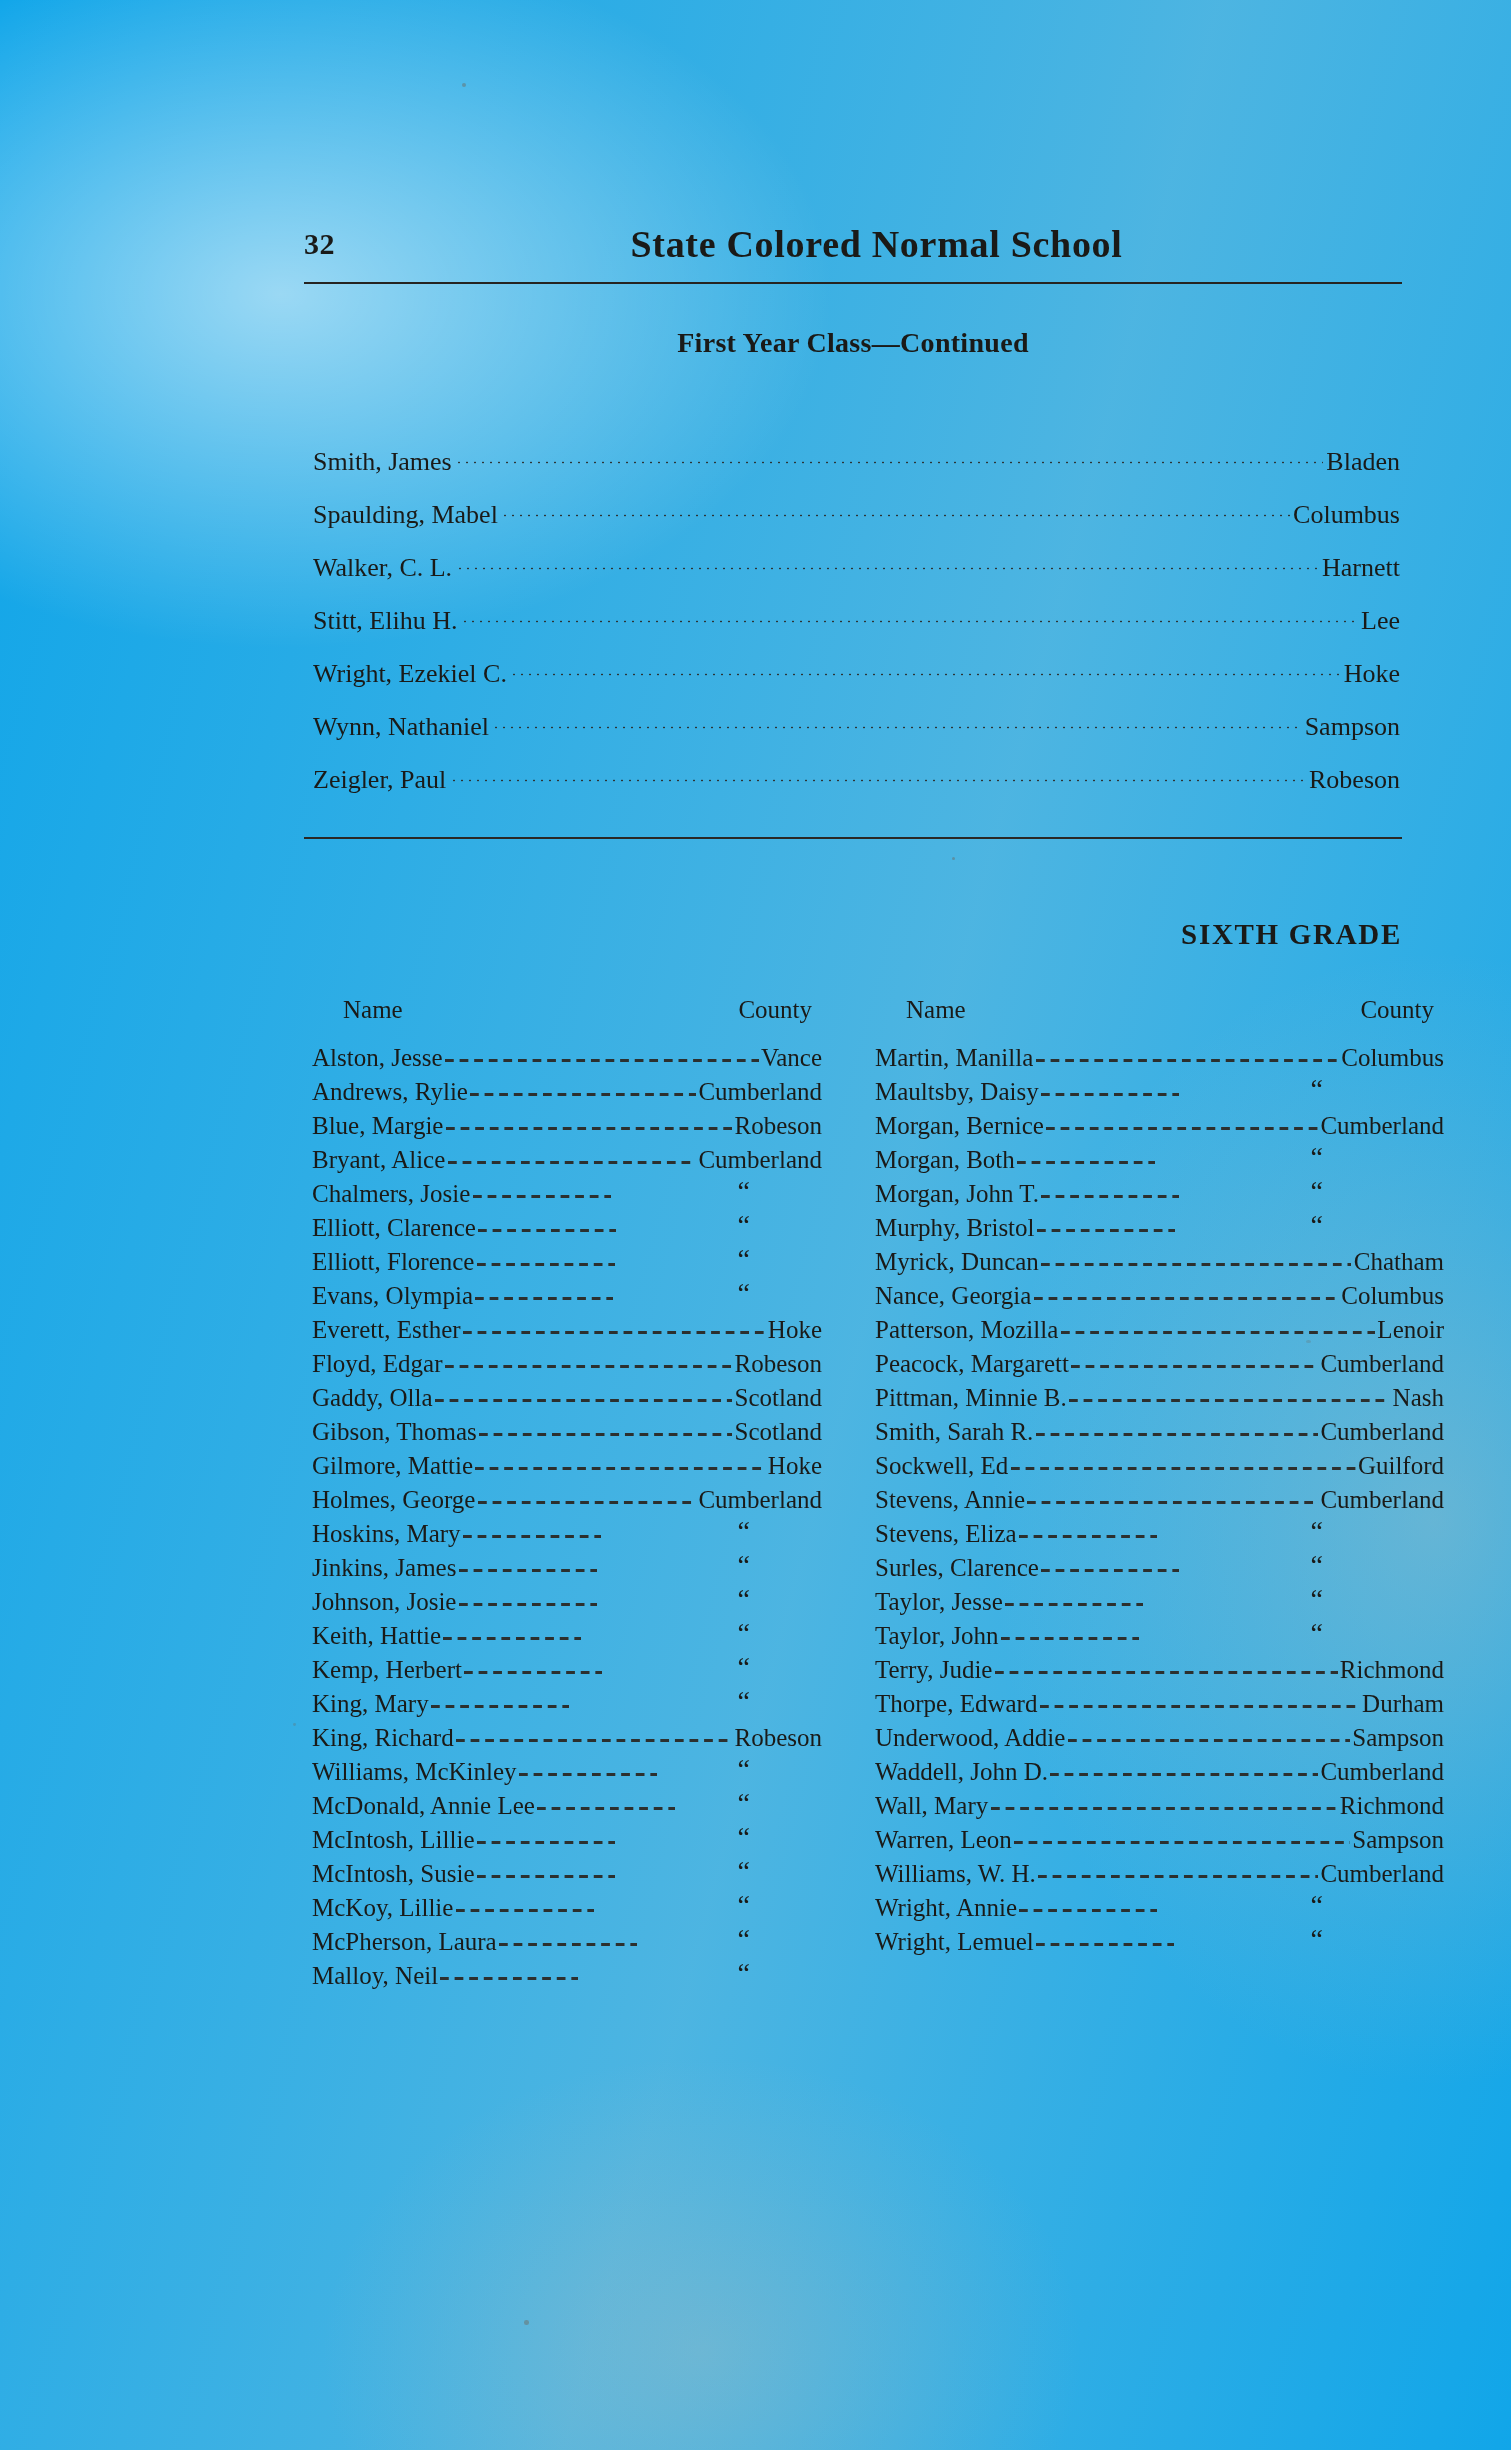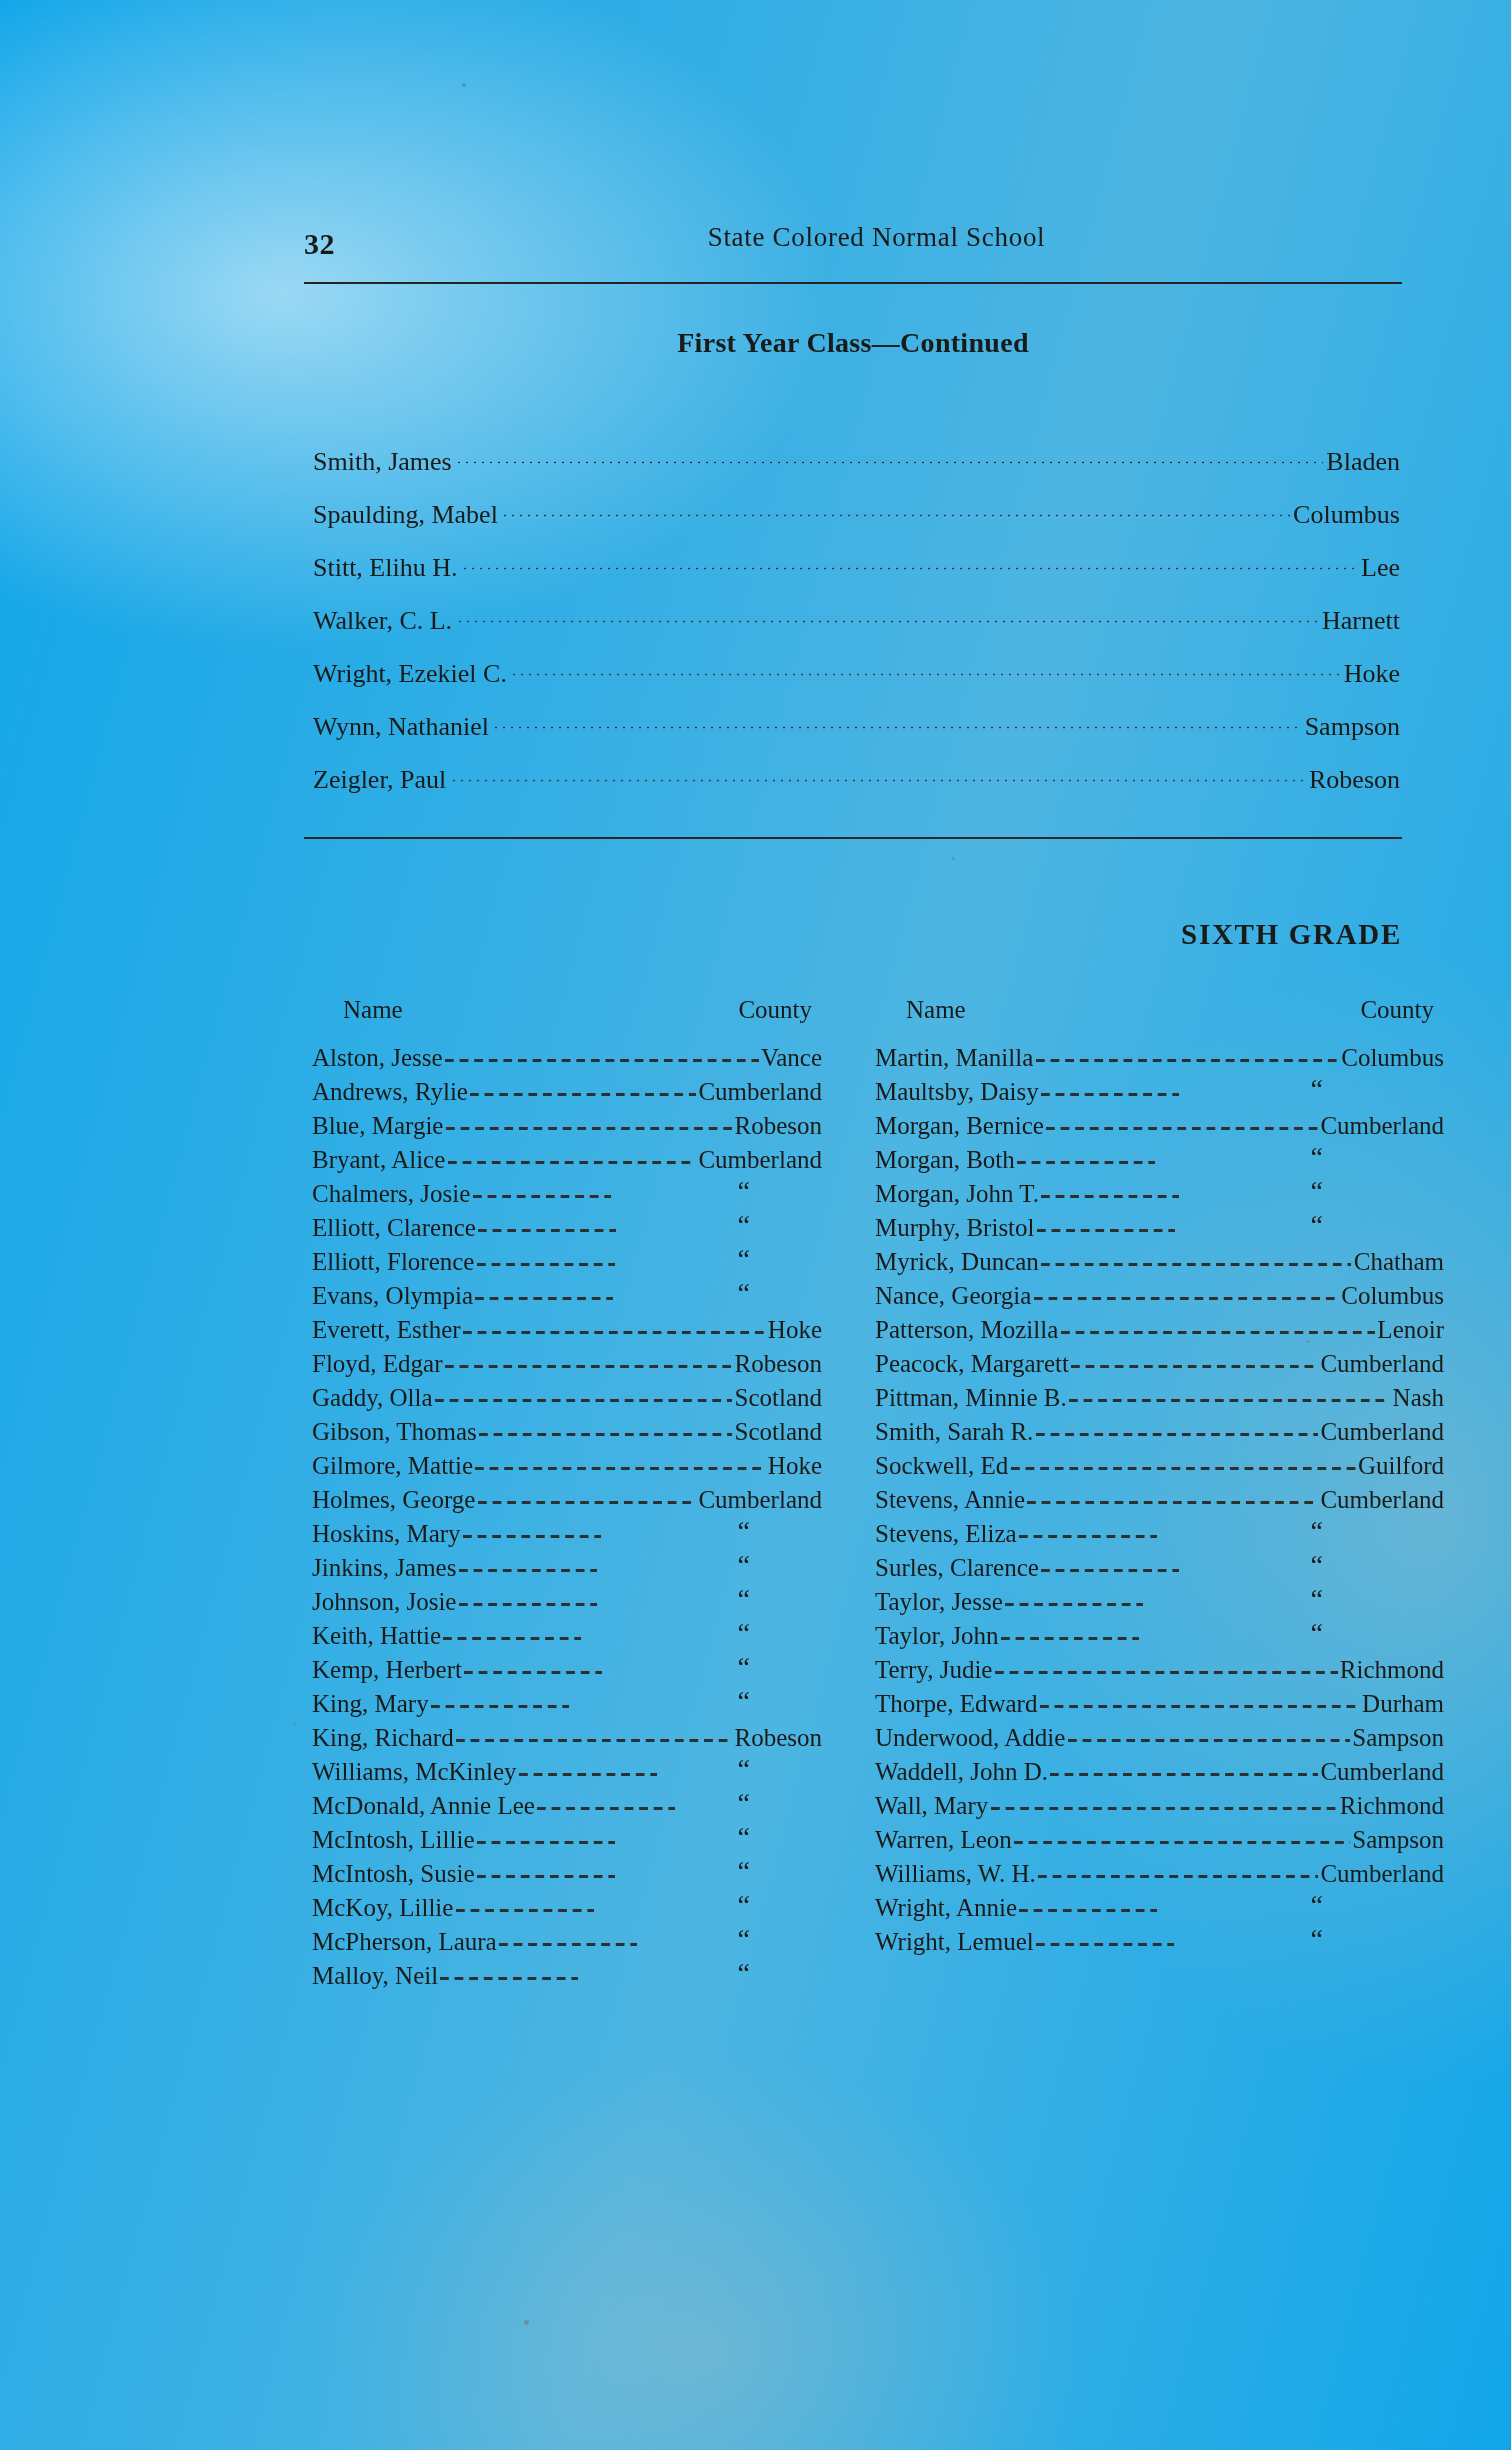--- a/index.html
+++ b/index.html
@@ -50,22 +50,22 @@
     font-size: 30px;
     font-weight: 700;
     letter-spacing: 0.6px;
   }
   .runhead .rh-title {
     position: absolute;
     left: 0;
     right: 0;
     top: 0;
     text-align: center;
-    font-size: 27px;
-    font-weight: 400;
+    font-size: 38px;
+    font-weight: 700;
     letter-spacing: 0.7px;
     padding-left: 53px;
   }
   .rule-head {
     position: absolute;
     left: 256px;
     top: 282px;
     width: 1098px;
     height: 2.3px;
     background: #262421;
@@ -225,28 +225,28 @@
           <span class="dl-name">Smith, James</span>
           <span class="dl-lead"></span>
           <span class="dl-county">Bladen</span>
         </div>
         <div class="dotrow">
           <span class="dl-name">Spaulding, Mabel</span>
           <span class="dl-lead"></span>
           <span class="dl-county">Columbus</span>
         </div>
         <div class="dotrow">
+          <span class="dl-name">Walker, C. L.</span>
+          <span class="dl-lead"></span>
+          <span class="dl-county">Harnett</span>
+        </div>
+        <div class="dotrow">
           <span class="dl-name">Stitt, Elihu H.</span>
           <span class="dl-lead"></span>
           <span class="dl-county">Lee</span>
-        </div>
-        <div class="dotrow">
-          <span class="dl-name">Walker, C. L.</span>
-          <span class="dl-lead"></span>
-          <span class="dl-county">Harnett</span>
         </div>
         <div class="dotrow">
           <span class="dl-name">Wright, Ezekiel C.</span>
           <span class="dl-lead"></span>
           <span class="dl-county">Hoke</span>
         </div>
         <div class="dotrow">
           <span class="dl-name">Wynn, Nathaniel</span>
           <span class="dl-lead"></span>
           <span class="dl-county">Sampson</span>

